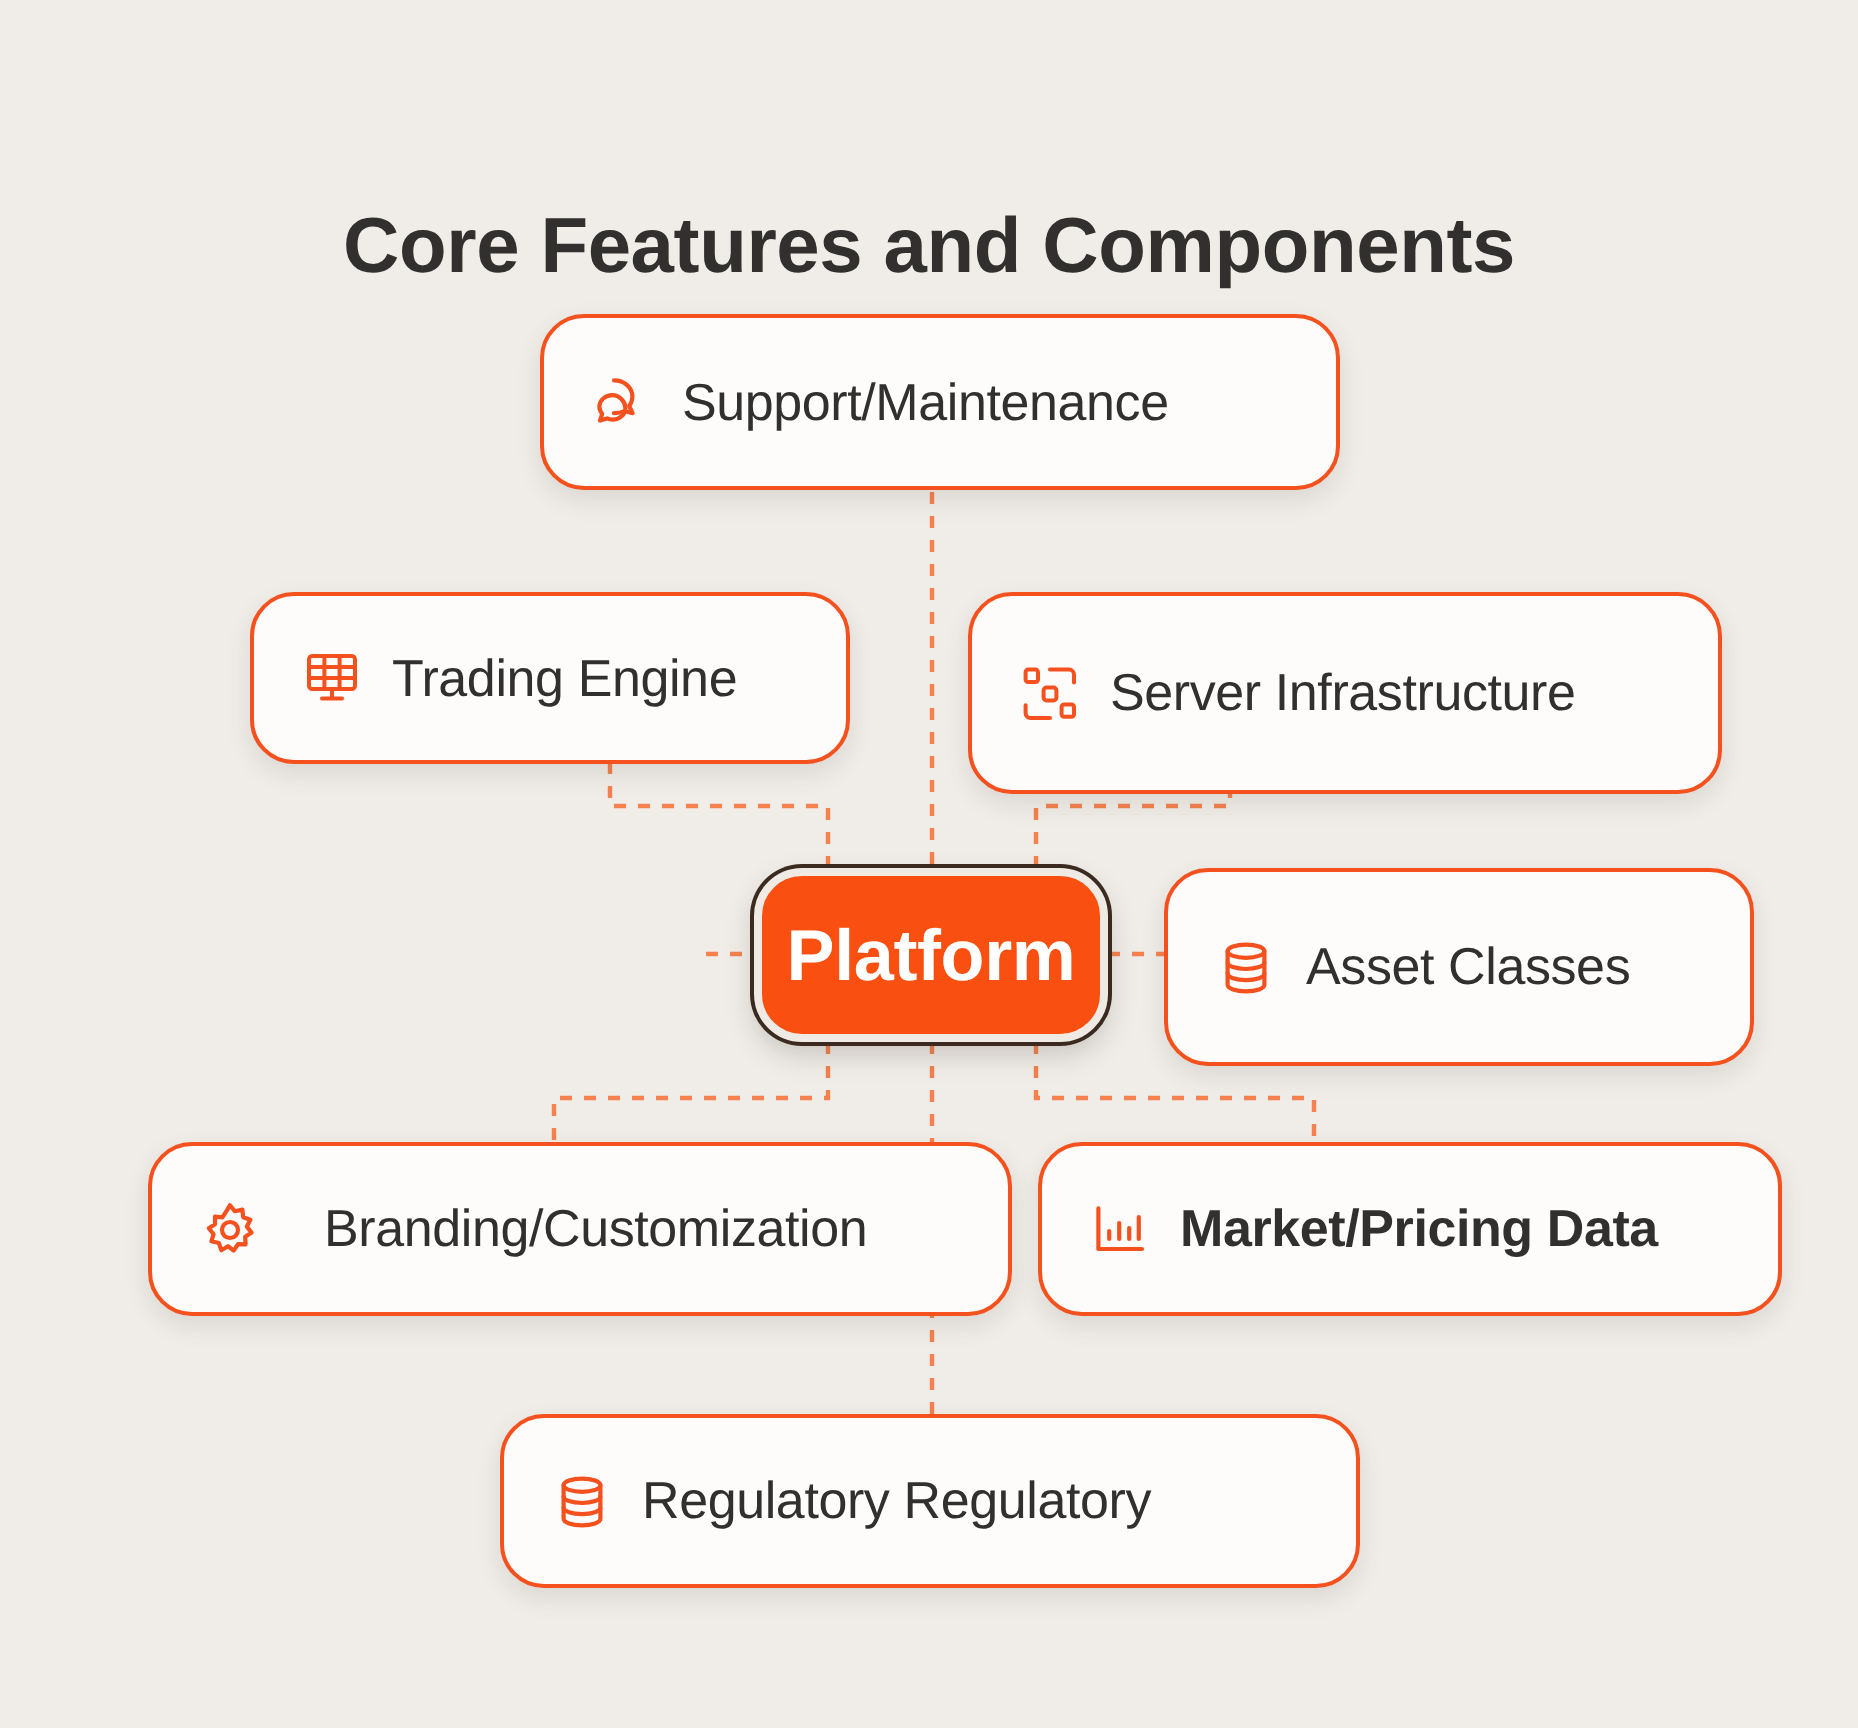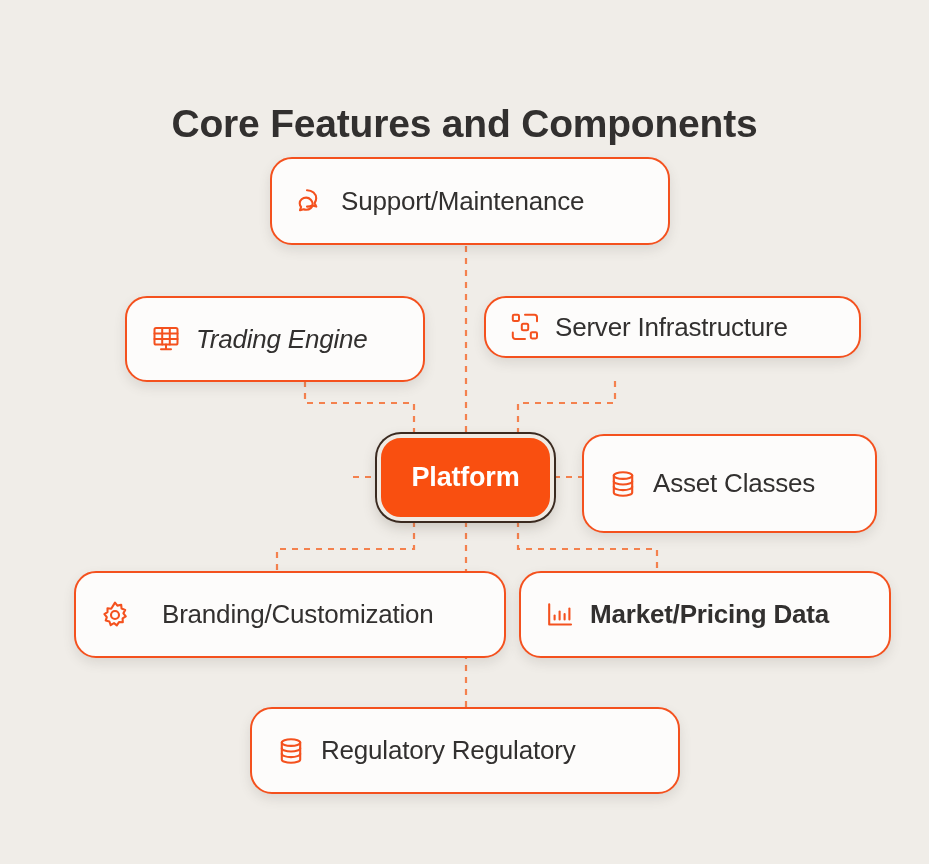--- a/index.html
+++ b/index.html
@@ -69,21 +69,21 @@
     background: #F94F10;
     border: 4px solid #EFEAE3;
     box-shadow: 0 0 0 2px #3A2A20, 0 6px 14px rgba(80,70,60,0.25);
     border-radius: 24px;
     justify-content: center;
     padding: 0;
   }
   .node.center .label {
     color: #FFFFFF;
     font-weight: bold;
-    font-size: 27px;
+    font-size: 36px;
   }
 </style>
 </head>
 <body>
 
 <div id="diagram">
 
   <div class="title">Core Features and Components</div>
 
   <svg class="connectors" viewBox="0 0 929 864" xmlns="http://www.w3.org/2000/svg">
@@ -110,36 +110,36 @@
   <div class="node" style="left:270px; top:157px; width:400px; height:88px;">
     <span class="icon">
       <svg viewBox="0 0 30 30" xmlns="http://www.w3.org/2000/svg" fill="none" stroke="#F4511E" stroke-width="2.1" stroke-linecap="round" stroke-linejoin="round">
         <path d="M11 4.2 C16.2 4.2 20.2 7.8 20.2 12.3 C20.2 14.1 19.6 15.7 18.6 17 L20.3 20.6 L16.2 19.5 C14.7 20.3 12.9 20.6 11 20.6"></path>
         <path d="M10.2 11.6 C6.6 11.6 3.7 14.1 3.7 17.3 C3.7 18.7 4.2 19.9 5.1 20.9 L4 24.3 L7.6 23.2 C8.4 23.6 9.3 23.8 10.2 23.8 C13.8 23.8 16.7 21.2 16.7 18.1 C16.7 14.9 13.8 11.6 10.2 11.6 Z"></path>
       </svg>
     </span>
     <span class="label">Support/Maintenance</span>
   </div>
 
-  <div class="node" style="left:125px; top:296px; width:300px; height:86px;font-style:italic;">
+  <div class="node" style="left:125px; top:296px; width:300px; height:86px;">
     <span class="icon">
       <svg viewBox="0 0 30 30" xmlns="http://www.w3.org/2000/svg" fill="none" stroke="#F4511E" stroke-width="2" stroke-linecap="round" stroke-linejoin="round">
         <rect x="3.5" y="4" width="23" height="16.5" rx="1.6"></rect>
         <line x1="3.5" y1="9.5" x2="26.5" y2="9.5"></line>
         <line x1="3.5" y1="15" x2="26.5" y2="15"></line>
         <line x1="11.2" y1="4" x2="11.2" y2="20.5"></line>
         <line x1="18.8" y1="4" x2="18.8" y2="20.5"></line>
         <line x1="15" y1="20.5" x2="15" y2="24.5"></line>
         <line x1="10" y1="25.2" x2="20" y2="25.2"></line>
       </svg>
     </span>
     <span class="label">Trading Engine</span>
   </div>
 
-  <div class="node" style="left:484px; top:296px; width:377px; height:62px;">
+  <div class="node" style="left:484px; top:296px; width:377px; height:101px;">
     <span class="icon">
       <svg viewBox="0 0 30 30" xmlns="http://www.w3.org/2000/svg" fill="none" stroke="#F4511E" stroke-width="2" stroke-linecap="round" stroke-linejoin="round">
         <rect x="2.8" y="2.8" width="6.2" height="6.2" rx="1.3"></rect>
         <rect x="11.8" y="11.8" width="6.4" height="6.4" rx="1.5"></rect>
         <rect x="20.8" y="20.2" width="6.2" height="6.2" rx="1.3"></rect>
         <path d="M15 2.8 L24.5 2.8 C25.9 2.8 27 3.9 27 5.3 L27 9.2"></path>
         <path d="M15 27 L5.3 27 C3.9 27 2.8 25.9 2.8 24.5 L2.8 20.6"></path>
       </svg>
     </span>
     <span class="label">Server Infrastructure</span>

